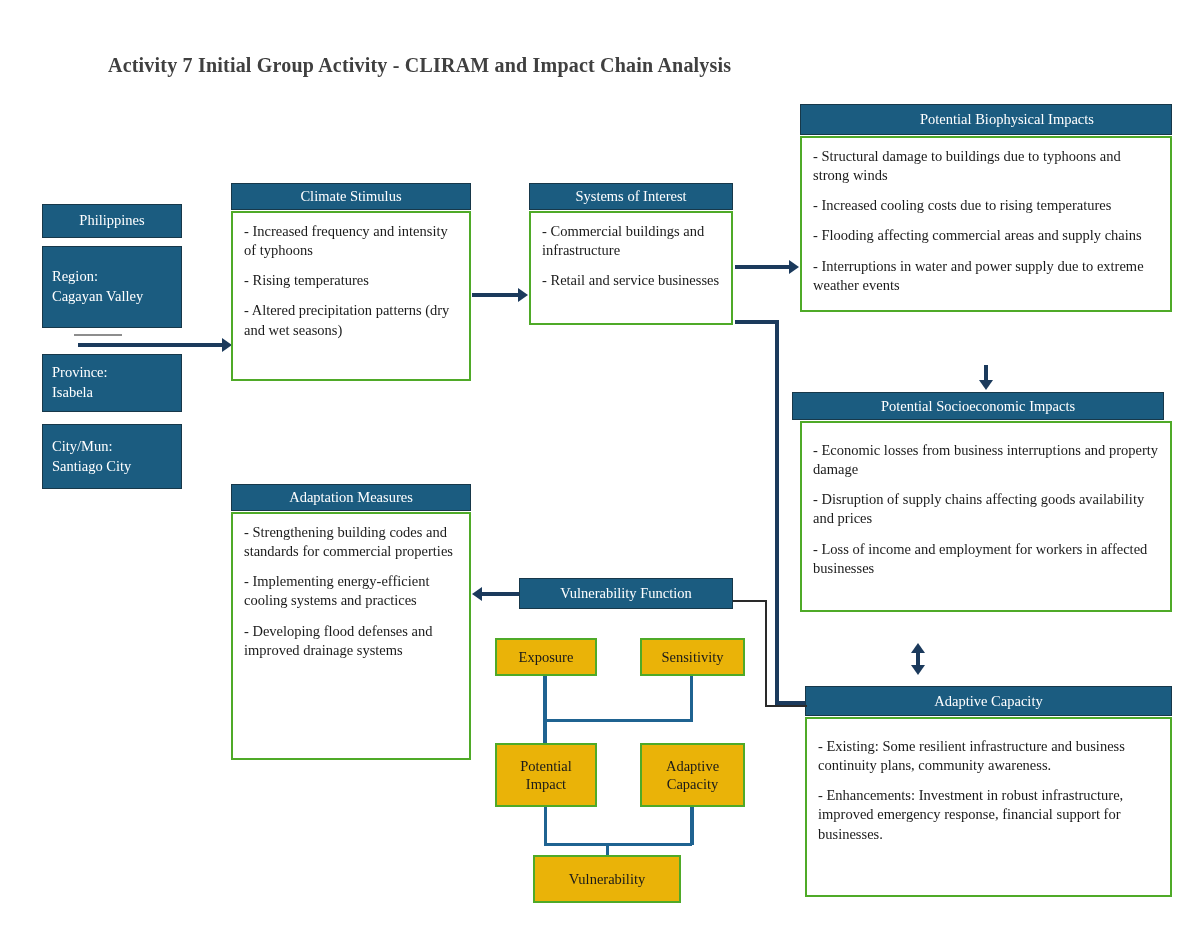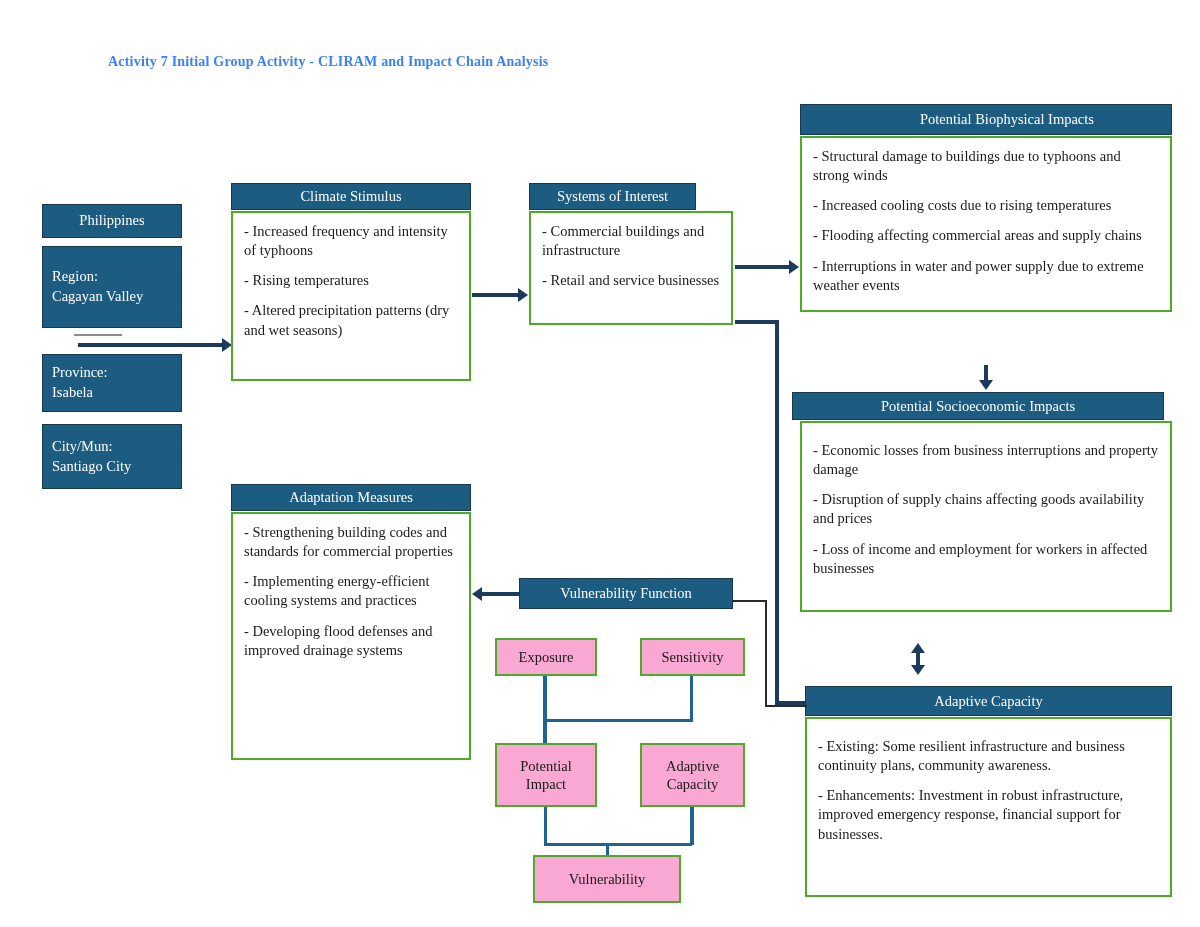--- a/index.html
+++ b/index.html
@@ -19,25 +19,25 @@
     width: 1200px;
     height: 927px;
     background: #ffffff;
   }
 
   
   .title {
     position: absolute;
     left: 108px;
     top: 54px;
-    font-size: 14px;
+    font-size: 20px;
     font-weight: bold;
     letter-spacing: 0.2px;
     white-space: nowrap;
-    color: #3b82f6;
+    color: #404040;
   }
 
   
   .hdr {
     position: absolute;
     background: #1b5c80;
     border: 1px solid #17384a;
     box-sizing: border-box;
     color: #ffffff;
     font-size: 14.5px;
@@ -76,21 +76,21 @@
     padding: 9px 11px 8px 11px;
     overflow: hidden;
   }
   .body p {
     margin: 0 0 11px 0;
   }
   .body p:last-child { margin-bottom: 0; }
 
   .leafbox {
     position: absolute;
-    background: #f9a8d4;
+    background: #eab308;
     border: 2px solid #4faa28;
     box-sizing: border-box;
     font-size: 14.5px;
     line-height: 1.3;
     color: #1a1a1a;
     display: flex;
     align-items: center;
     justify-content: center;
     text-align: center;
     white-space: pre-line;
@@ -182,21 +182,21 @@
   <div class="hdr" style="left:231px; top:183px; width:240px; height:27px;">Climate Stimulus</div>
   <div class="body" style="left:231px; top:211px; width:240px; height:170px;">
     <p>- Increased frequency and intensity of typhoons</p>
     <p> - Rising temperatures</p>
     <p> - Altered precipitation patterns (dry and wet seasons)</p>
   </div>
 
   <div class="navy-h" style="left:472px; top:293px; width:50px;"></div>
   <div class="arrow-r" style="left:518px; top:288px;"></div>
 
-  <div class="hdr" style="left:529px; top:183px; width:167px; height:27px;">Systems of Interest</div>
+  <div class="hdr" style="left:529px; top:183px; width:204px; height:27px;">Systems of Interest</div>
   <div class="body" style="left:529px; top:211px; width:204px; height:114px;">
     <p>- Commercial buildings and infrastructure</p>
     <p>- Retail and service businesses</p>
   </div>
 
   <div class="navy-h" style="left:735px; top:265px; width:58px;"></div>
   <div class="arrow-r" style="left:789px; top:260px;"></div>
 
   <div class="navy-h" style="left:735px; top:320px; width:44px;"></div>
   <div class="navy-v" style="left:775px; top:320px; height:385px;"></div>

